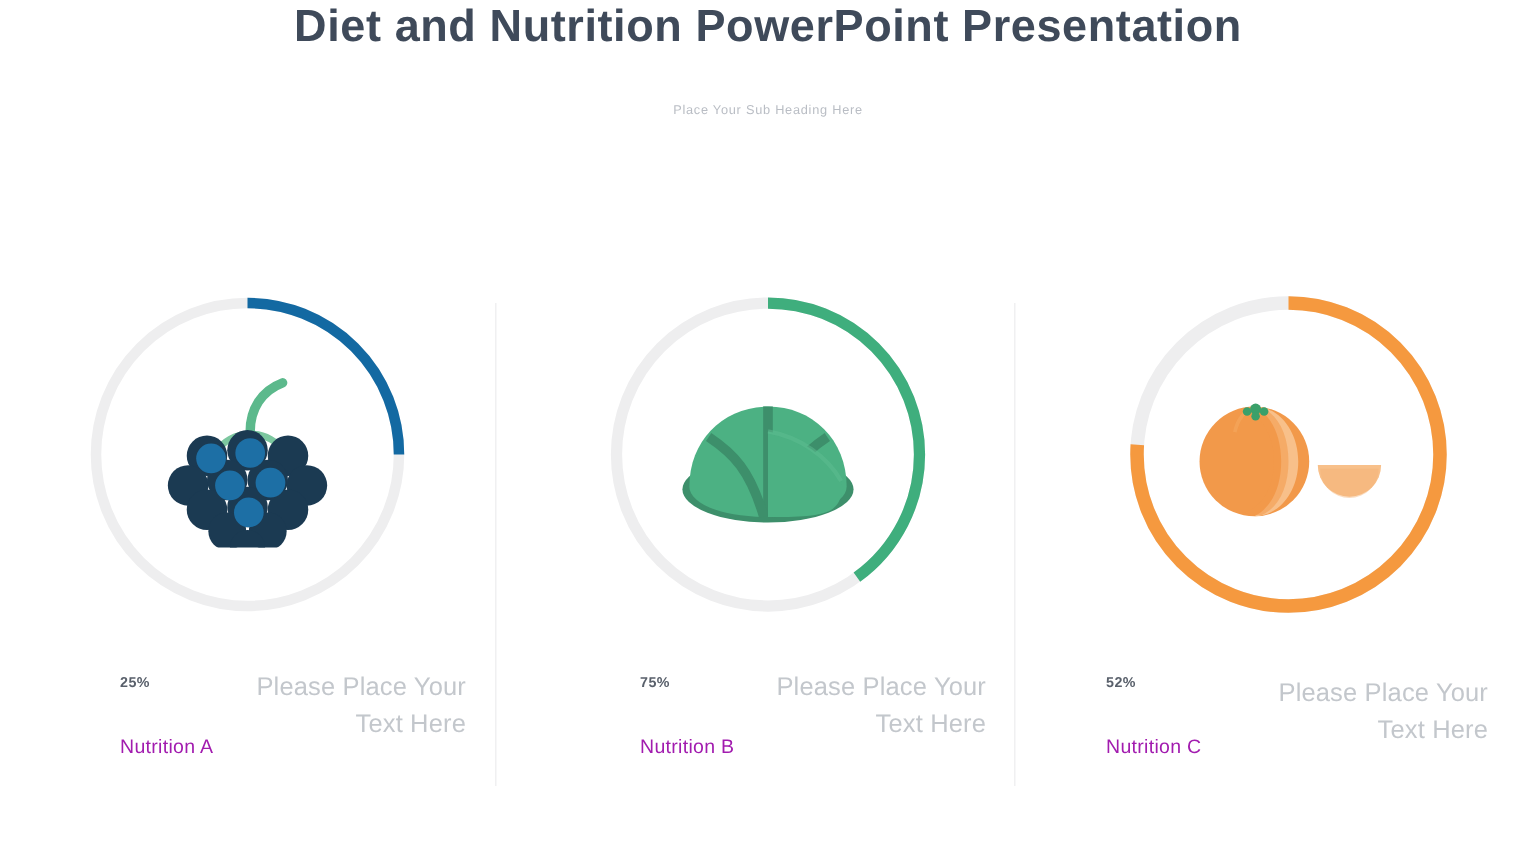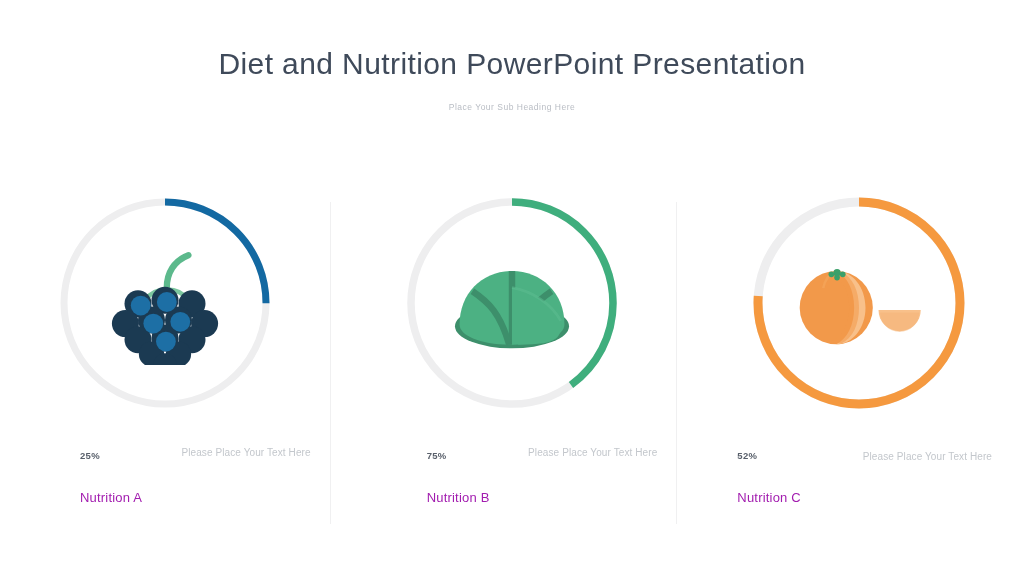--- a/index.html
+++ b/index.html
@@ -19,29 +19,28 @@
   
   #slide-header {
     position: absolute;
     top: 0;
     left: 0;
     width: 1024px;
     text-align: center;
   }
   #slide-title {
     margin: 0;
-    padding-top: 46px;
     font-size: 30px;
-    font-weight: 400;
+    font-weight: 700;
     letter-spacing: 0.4px;
     color: #3f4a5a;
     line-height: 1.2;
   }
   #slide-subtitle {
-    margin: 0;
+    margin: 12px;
     padding-top: 20px;
     font-size: 8.5px;
     font-weight: 400;
     letter-spacing: 0.5px;
     color: #b9bdc4;
   }
 
   
   #panels {
     position: absolute;
@@ -127,21 +126,21 @@
     font-weight: 400;
     color: #a21caf;
     letter-spacing: 0.2px;
   }
   .body-text {
     position: absolute;
     right: 20px;
     top: -4px;
     width: 150px;
     text-align: right;
-    font-size: 10px;
+    font-size: 17px;
     line-height: 1.45;
     color: #c3c7cc;
     letter-spacing: 0.1px;
   }
   .panel.shift-footer .pct-label,
   .panel.shift-footer .name-label { left: 44px; }
   .panel.shift-footer .body-text { right: 32px; top: 0px; }
 </style>
 </head>
 <body>

